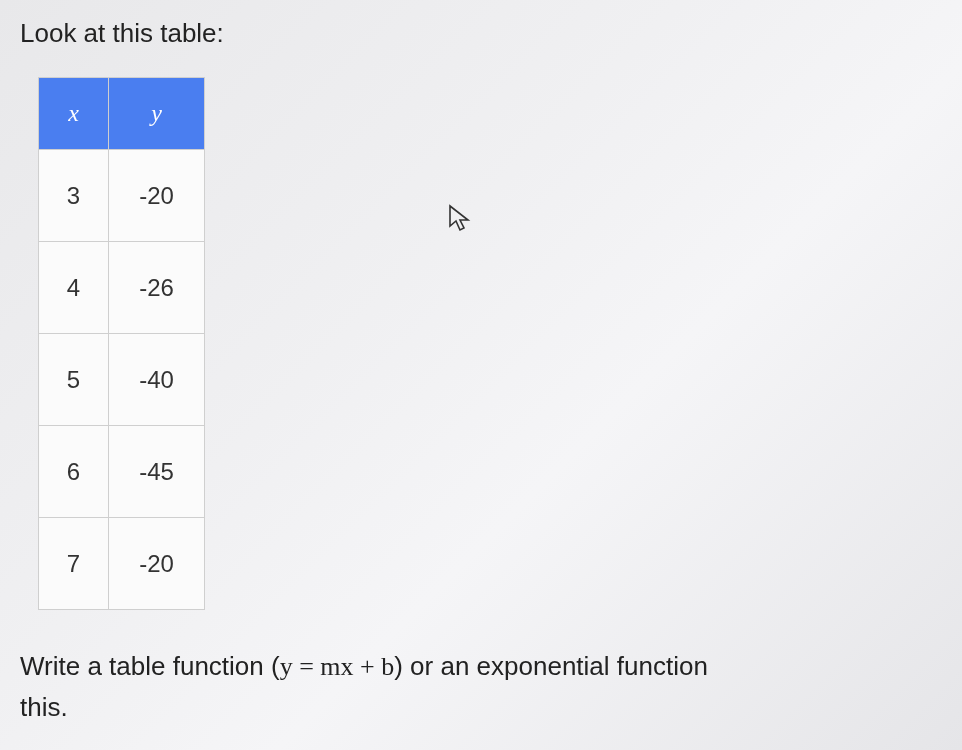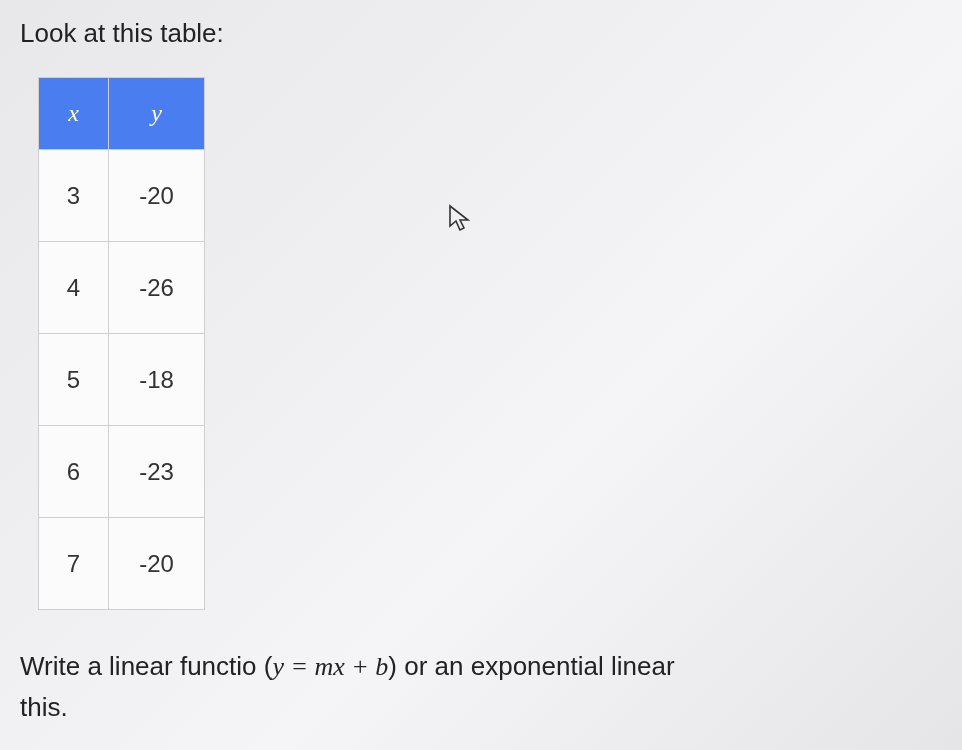--- a/index.html
+++ b/index.html
@@ -60,21 +60,20 @@
       background: #fbfbfb;
     }
     .bottom-text {
       font-size: 26px;
       color: #222;
       line-height: 1.55;
       font-weight: 400;
     }
     .math {
       font-family: Georgia, 'Times New Roman', serif;
-      font-style: italic;
     }
     .cursor {
       position: absolute;
       left: 448px;
       top: 204px;
       pointer-events: none;
     }
   </style>
 </head>
 <body>
@@ -94,35 +93,35 @@
         <tr>
           <td>3</td>
           <td>-20</td>
         </tr>
         <tr>
           <td>4</td>
           <td>-26</td>
         </tr>
         <tr>
           <td>5</td>
-          <td>-18</td>
+          <td>-40</td>
         </tr>
         <tr>
           <td>6</td>
-          <td>-23</td>
+          <td>-45</td>
         </tr>
         <tr>
           <td>7</td>
           <td>-20</td>
         </tr>
       </tbody>
     </table>
   </div>
 
   <div class="bottom-text">
-    <span>Write a linear functio (</span><span class="math">y = mx + b</span><span>) or an exponential linear</span><br>
+    <span>Write a table function (</span><span class="math">y = mx + b</span><span>) or an exponential function</span><br>
     <span>this.</span>
   </div>
 </div>
 
 <svg class="cursor" width="26" height="30" viewBox="0 0 26 30">
   <path d="M 2 2 L 2 22 L 8 17 L 12 26 L 16 24 L 12 16 L 20 16 Z" fill="none" stroke="#333" stroke-width="1.6"></path>
 </svg>
 
 </body></html>

